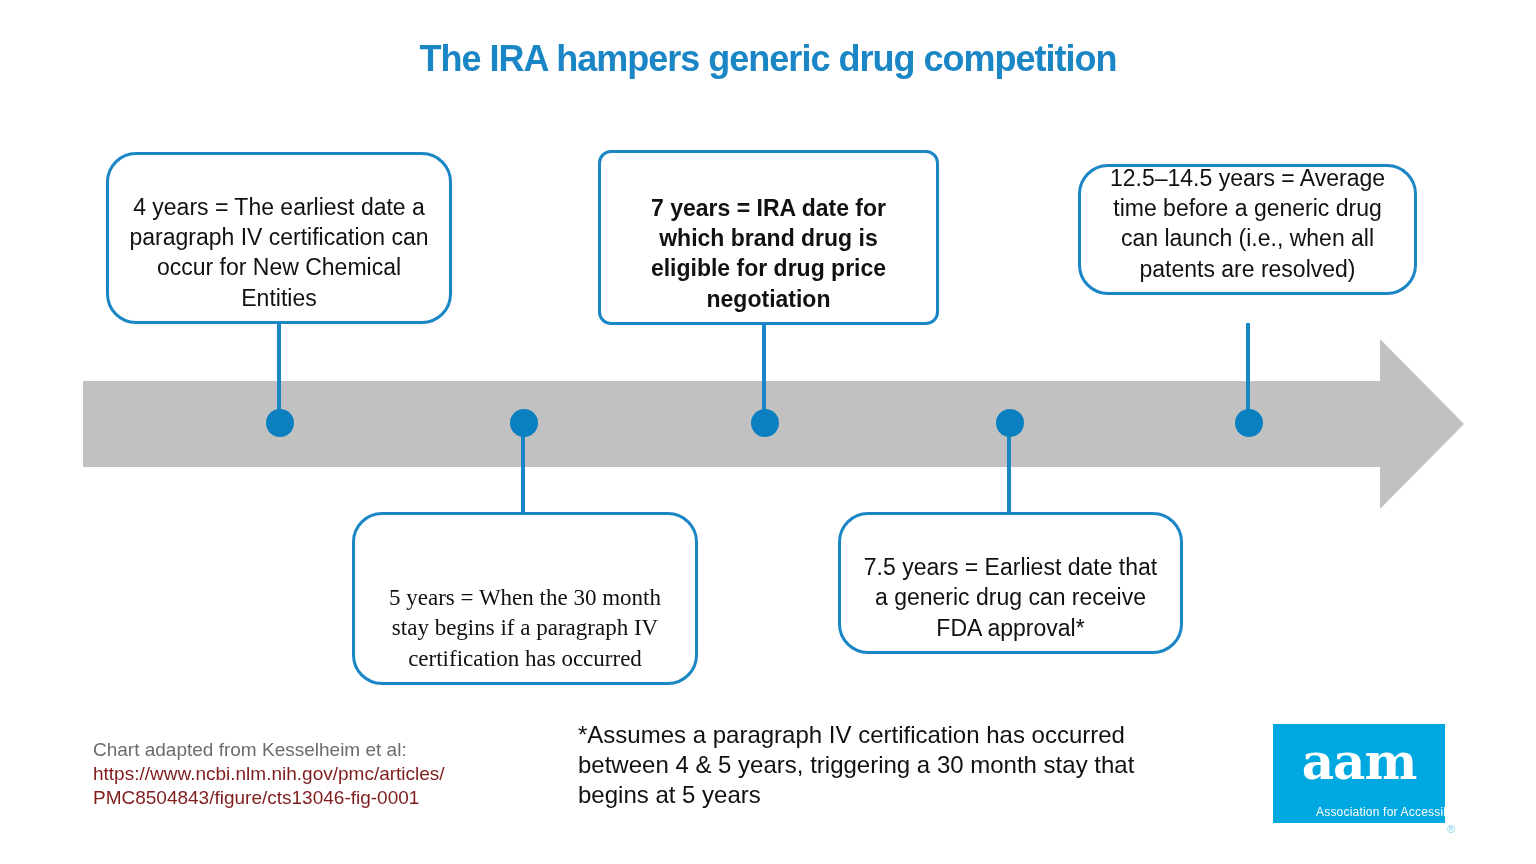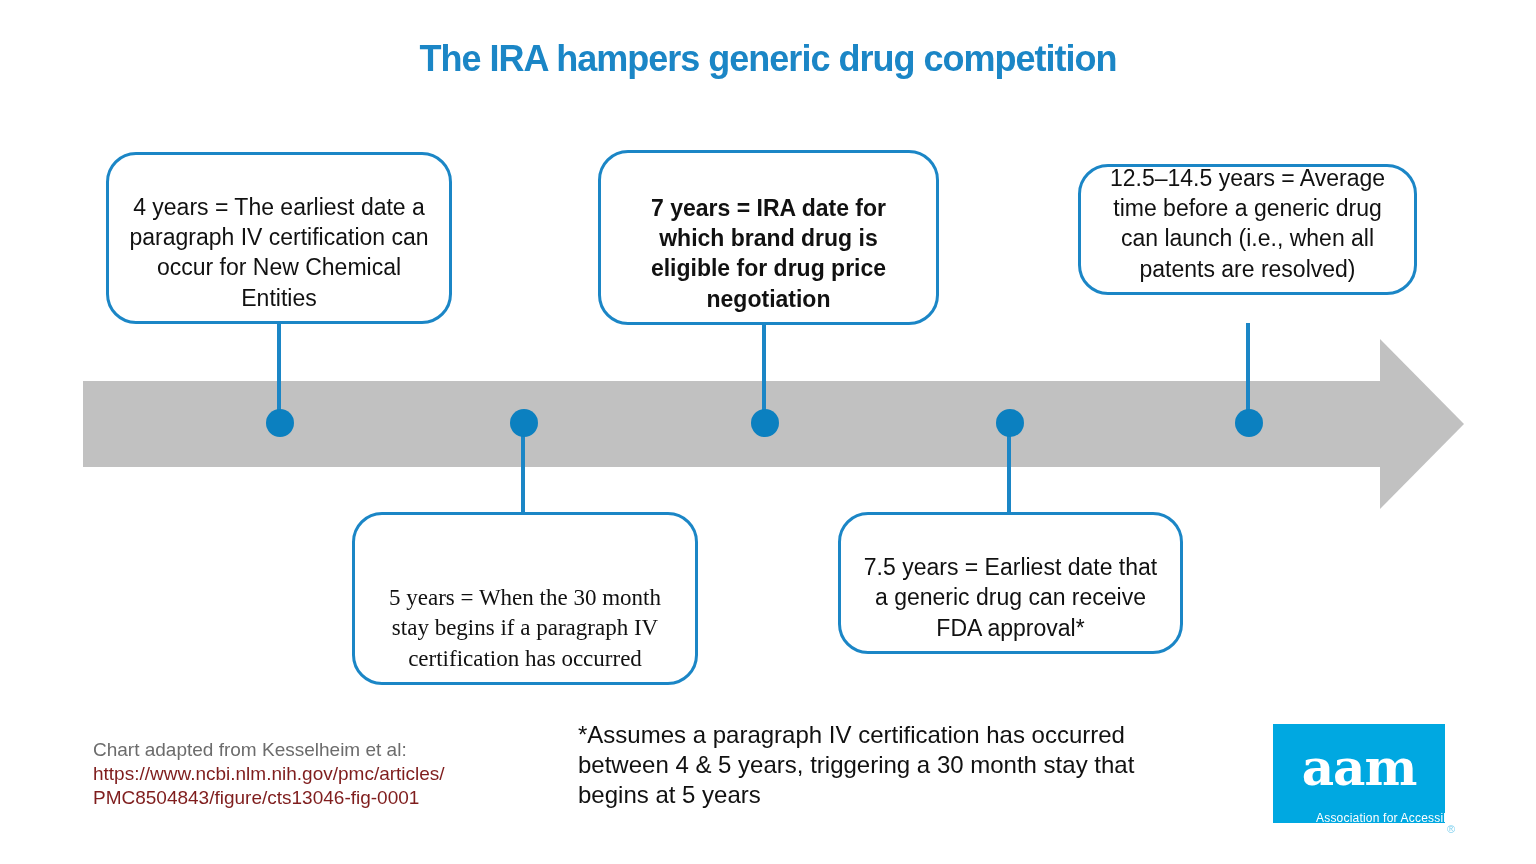--- a/index.html
+++ b/index.html
@@ -10,21 +10,21 @@
   .title{
     position:absolute;top:38px;left:0;width:100%;text-align:center;
     font-size:36px;font-weight:bold;letter-spacing:-1px;color:#1b86c6;
   }
   .callout{
     position:absolute;box-sizing:border-box;
     border:3px solid #1b86c6;border-radius:30px;background:#ffffff;
     display:flex;align-items:flex-end;justify-content:center;text-align:center;
     font-size:23px;line-height:1.32;color:#111111;padding:8px 18px;z-index:3;
   }
-  .callout.bold{font-weight:bold;}
+  .callout.bold{font-weight:bold;border-radius:13px;}
   #box-4y  {left:106px; top:152px; width:346px; height:172px;}
   #box-7y  {left:598px; top:150px; width:341px; height:175px;}
   #box-12y {left:1078px;top:164px; width:339px; height:131px;}
   #box-5y  {left:352px; top:512px; width:346px; height:173px;font-family:Liberation Serif, serif;}
   #box-75y {left:838px; top:512px; width:345px; height:142px;}
 
   .shaft{
     position:absolute;left:83px;top:381px;width:1297px;height:86px;
     background:#c1c1c1;z-index:1;
   }
@@ -53,21 +53,21 @@
   .footnote{
     position:absolute;left:578px;top:720px;width:610px;
     font-size:24px;line-height:30px;color:#111111;
   }
   .logo{
     position:absolute;left:1273px;top:724px;width:172px;height:99px;
     background:#00a8e1;color:#ffffff;text-align:center;
   }
   .logo .wordmark{
     font-family:"DejaVu Serif", serif;font-weight:bold;
-    font-size:50px;line-height:50px;margin-top:19px;letter-spacing:-1px;
+    font-size:50px;line-height:50px;margin-top:13px;letter-spacing:-1px;
   }
   .logo .tagline{font-size:12px;letter-spacing:0.2px;margin-top:18px;white-space:nowrap;padding-left:43px;}
   .logo .registered{
     position:absolute;right:-10px;bottom:-12px;font-size:11px;color:#7fd0ef;
   }
 </style>
 </head>
 <body>
 
 <div class="canvas">

